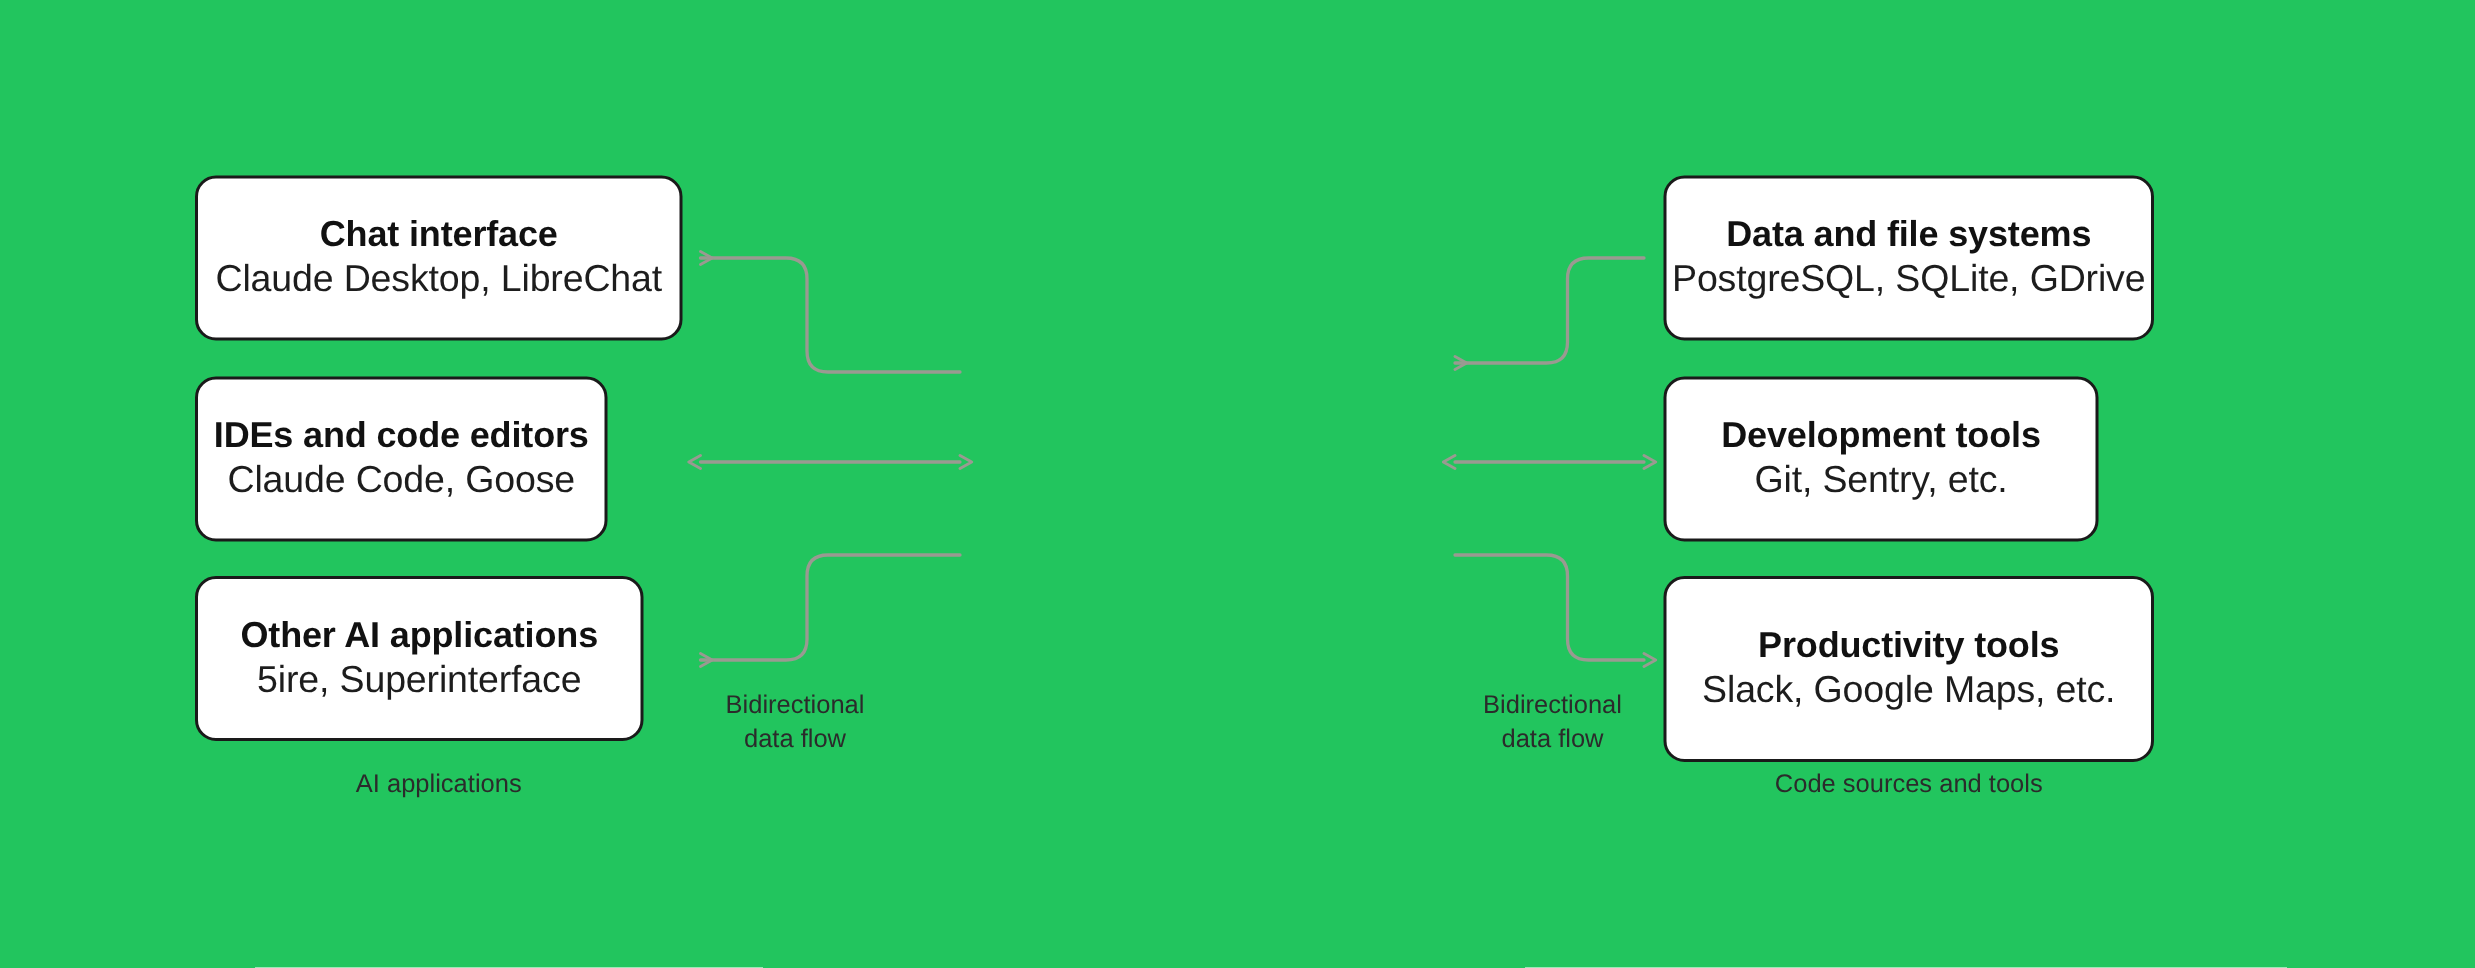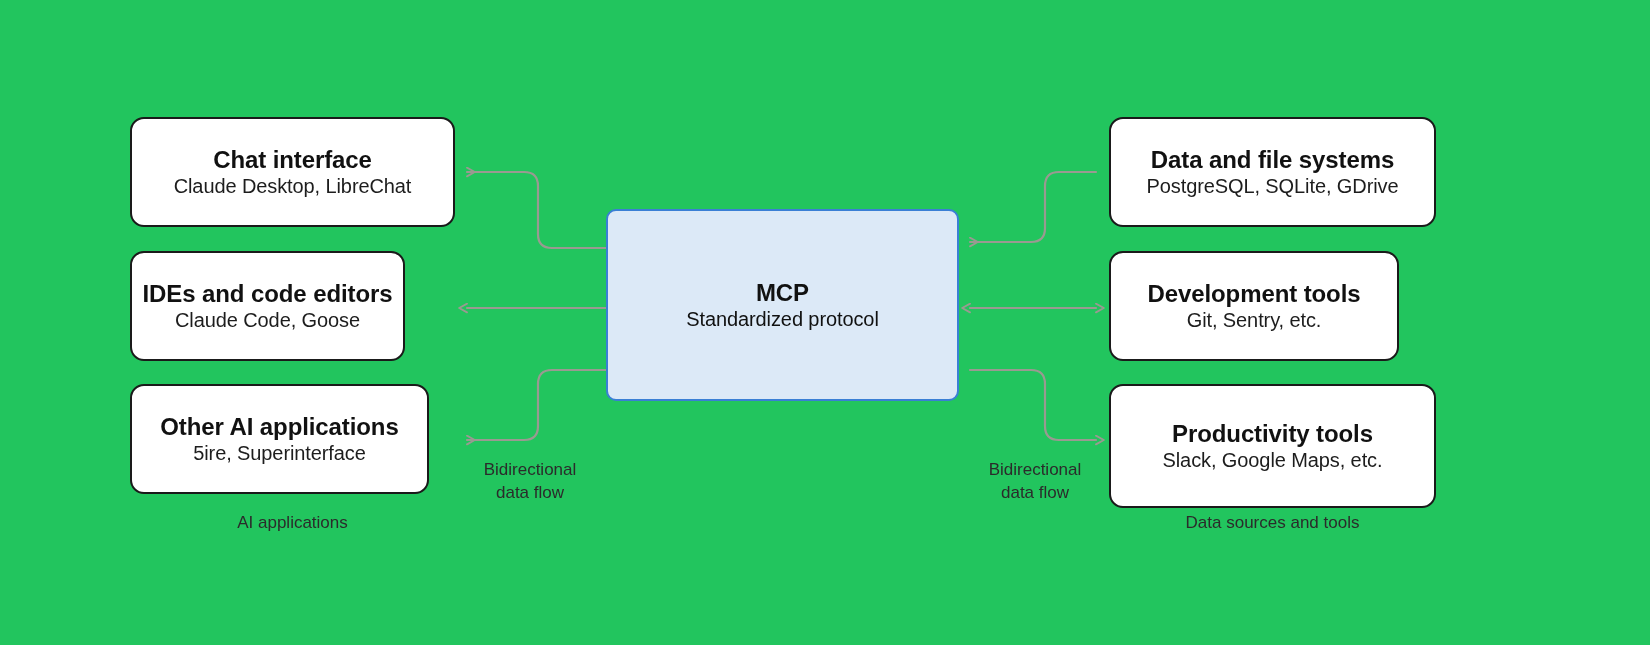--- a/index.html
+++ b/index.html
@@ -32,21 +32,21 @@
     text-align: center;
   }
   .node .title {
     font-size: 24px;
     font-weight: bold;
     line-height: 1.22;
     color: #111111;
     letter-spacing: -0.1px;
   }
   .node .subtitle {
-    font-size: 20px;
+    font-size: 25px;
     font-weight: normal;
     line-height: 1.22;
     color: #1d1d1d;
     letter-spacing: -0.1px;
   }
   .node.center {
     border: 2px solid #3a7fd5;
     background: #dce9f7;
     border-radius: 10px;
   }
@@ -121,24 +121,20 @@
   <div class="node" style="left:130px; top:251px; width:275px; height:110px;">
     <div class="title">IDEs and code editors</div>
     <div class="subtitle">Claude Code, Goose</div>
   </div>
 
   <div class="node" style="left:130px; top:384px; width:299px; height:110px;">
     <div class="title">Other AI applications</div>
     <div class="subtitle">5ire, Superinterface</div>
   </div>
 
-  <div class="node center" style="left:606px; top:209px; width:353px; height:192px;">
-    <div class="title">MCP</div>
-    <div class="subtitle">Standardized protocol</div>
-  </div>
 
   <div class="node" style="left:1109px; top:117px; width:327px; height:110px;">
     <div class="title">Data and file systems</div>
     <div class="subtitle">PostgreSQL, SQLite, GDrive</div>
   </div>
 
   <div class="node" style="left:1109px; top:251px; width:290px; height:110px;">
     <div class="title">Development tools</div>
     <div class="subtitle">Git, Sentry, etc.</div>
   </div>
@@ -153,15 +149,15 @@
     <div>data flow</div>
   </div>
 
   <div class="flow-label" style="left:955px; top:459px; width:160px;">
     <div>Bidirectional</div>
     <div>data flow</div>
   </div>
 
   <div class="group-caption" style="left:130px; top:513px; width:325px;">AI applications</div>
 
-  <div class="group-caption" style="left:1109px; top:513px; width:327px;">Data sources and tools</div>
+  <div class="group-caption" style="left:1109px; top:513px; width:327px;">Code sources and tools</div>
 
 </div>
 
 </body></html>

